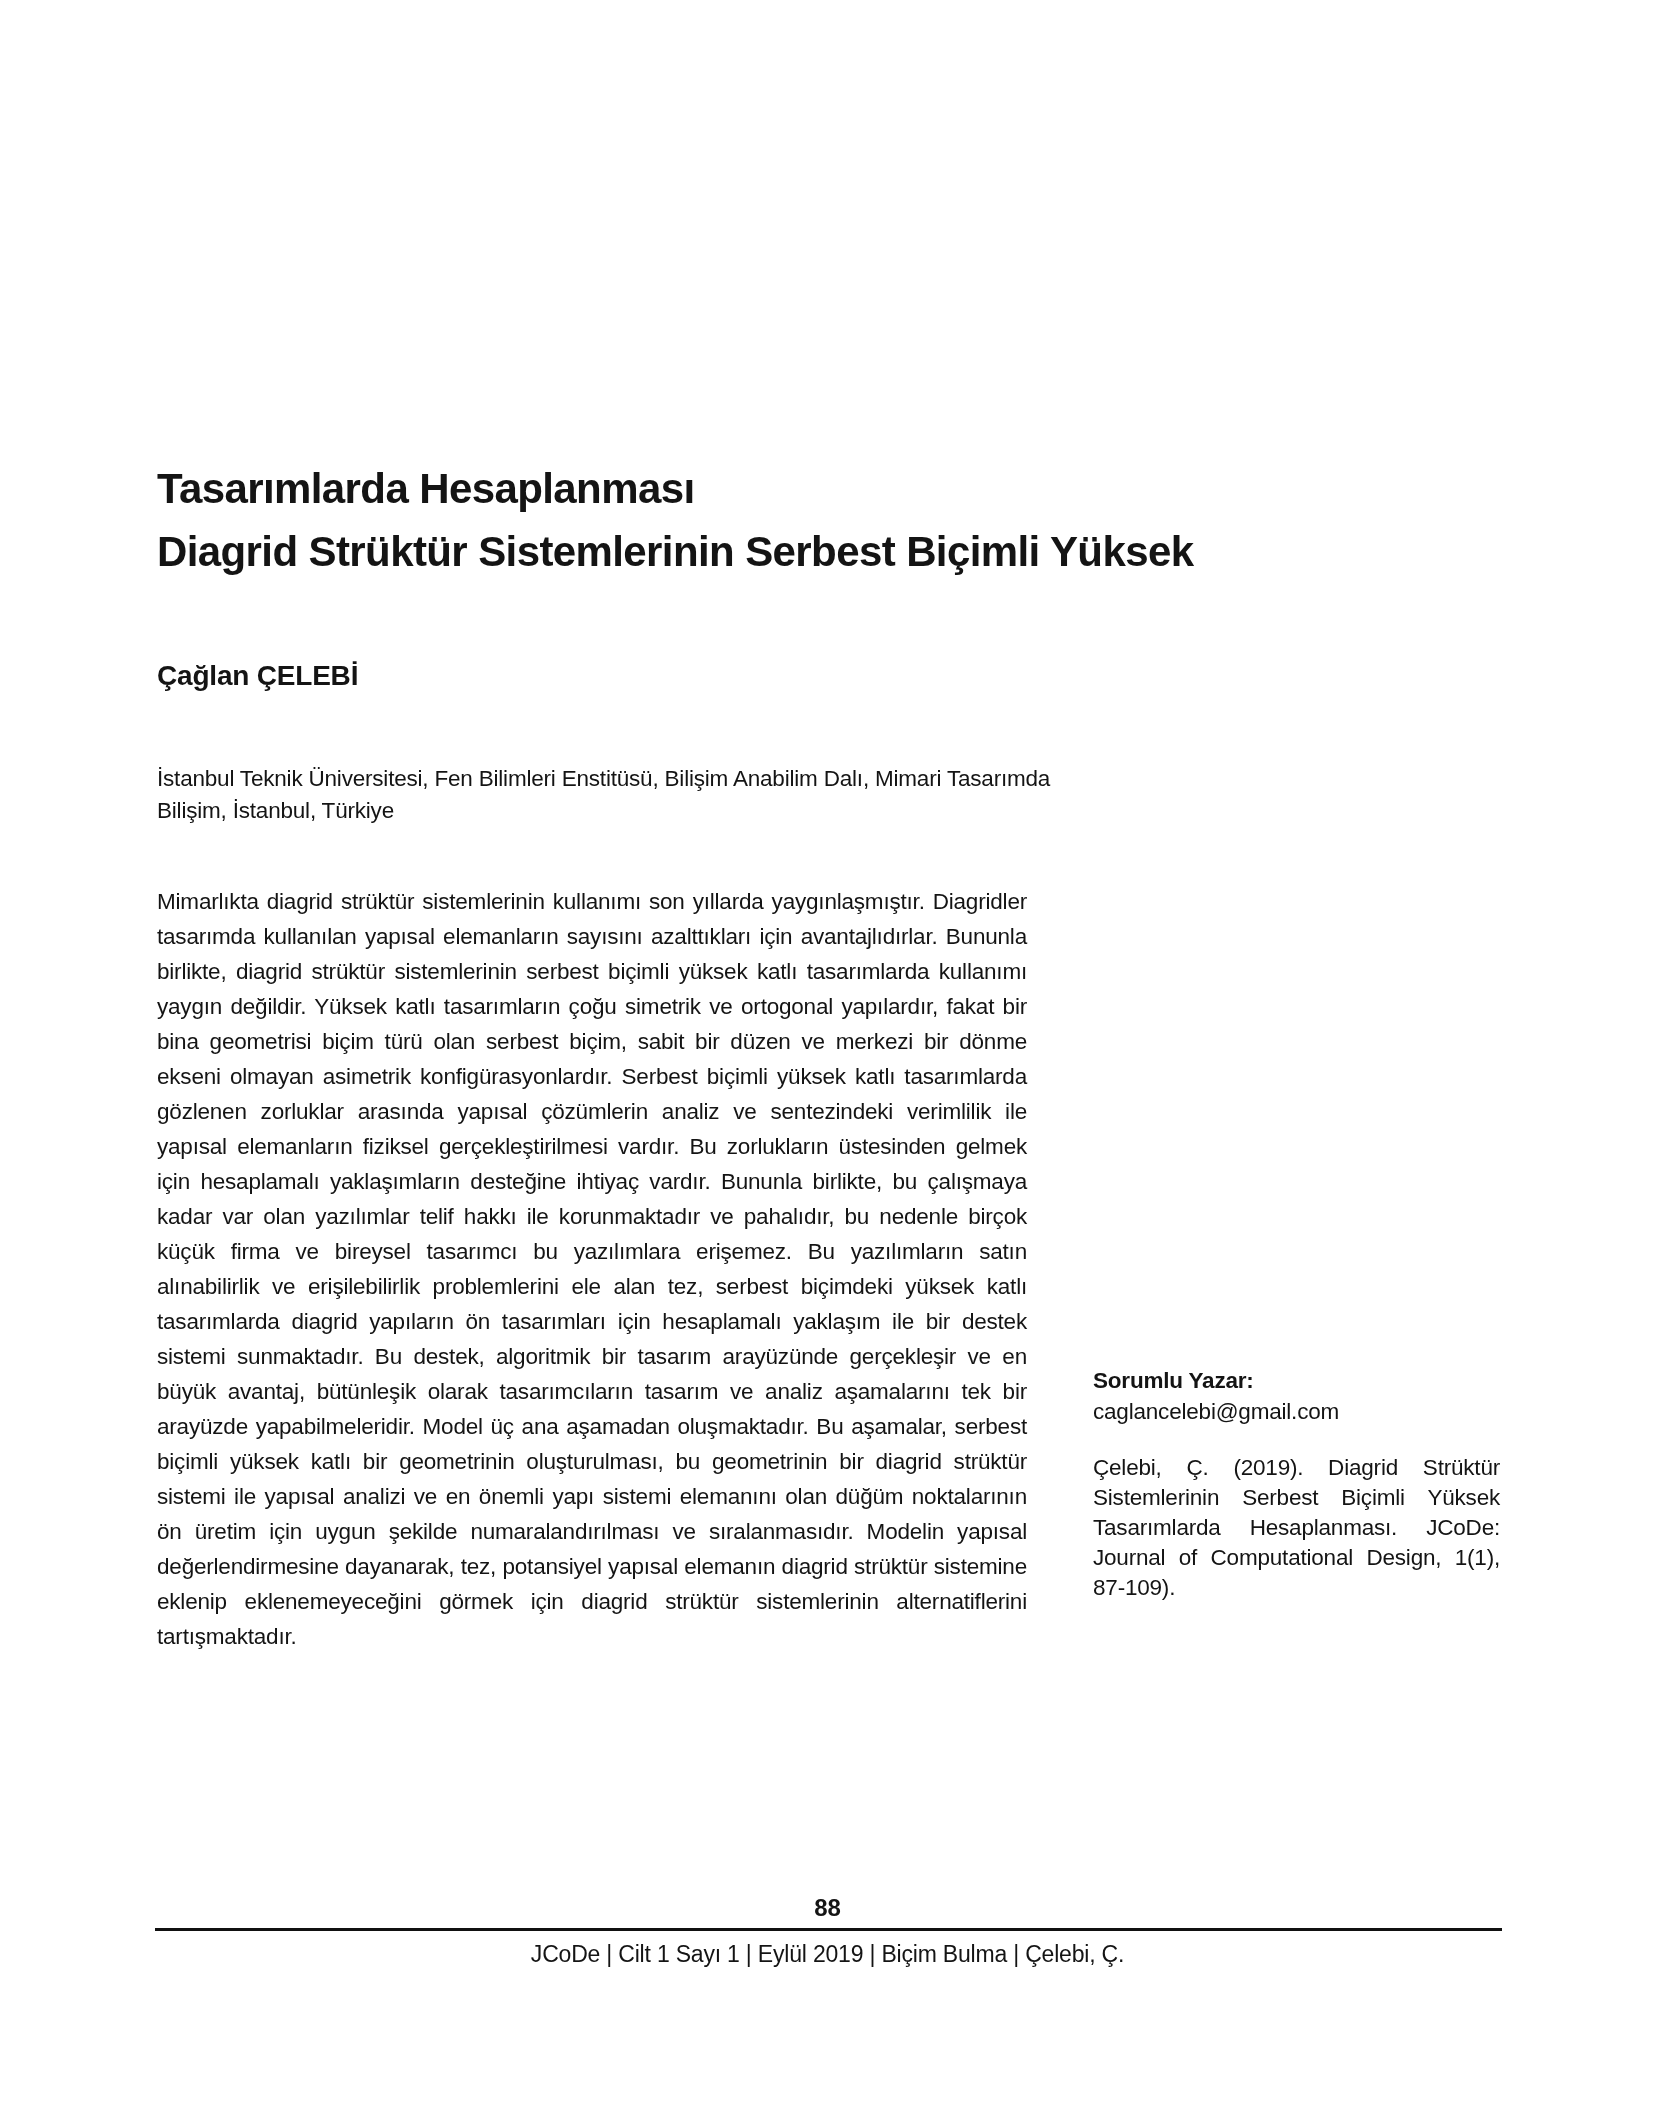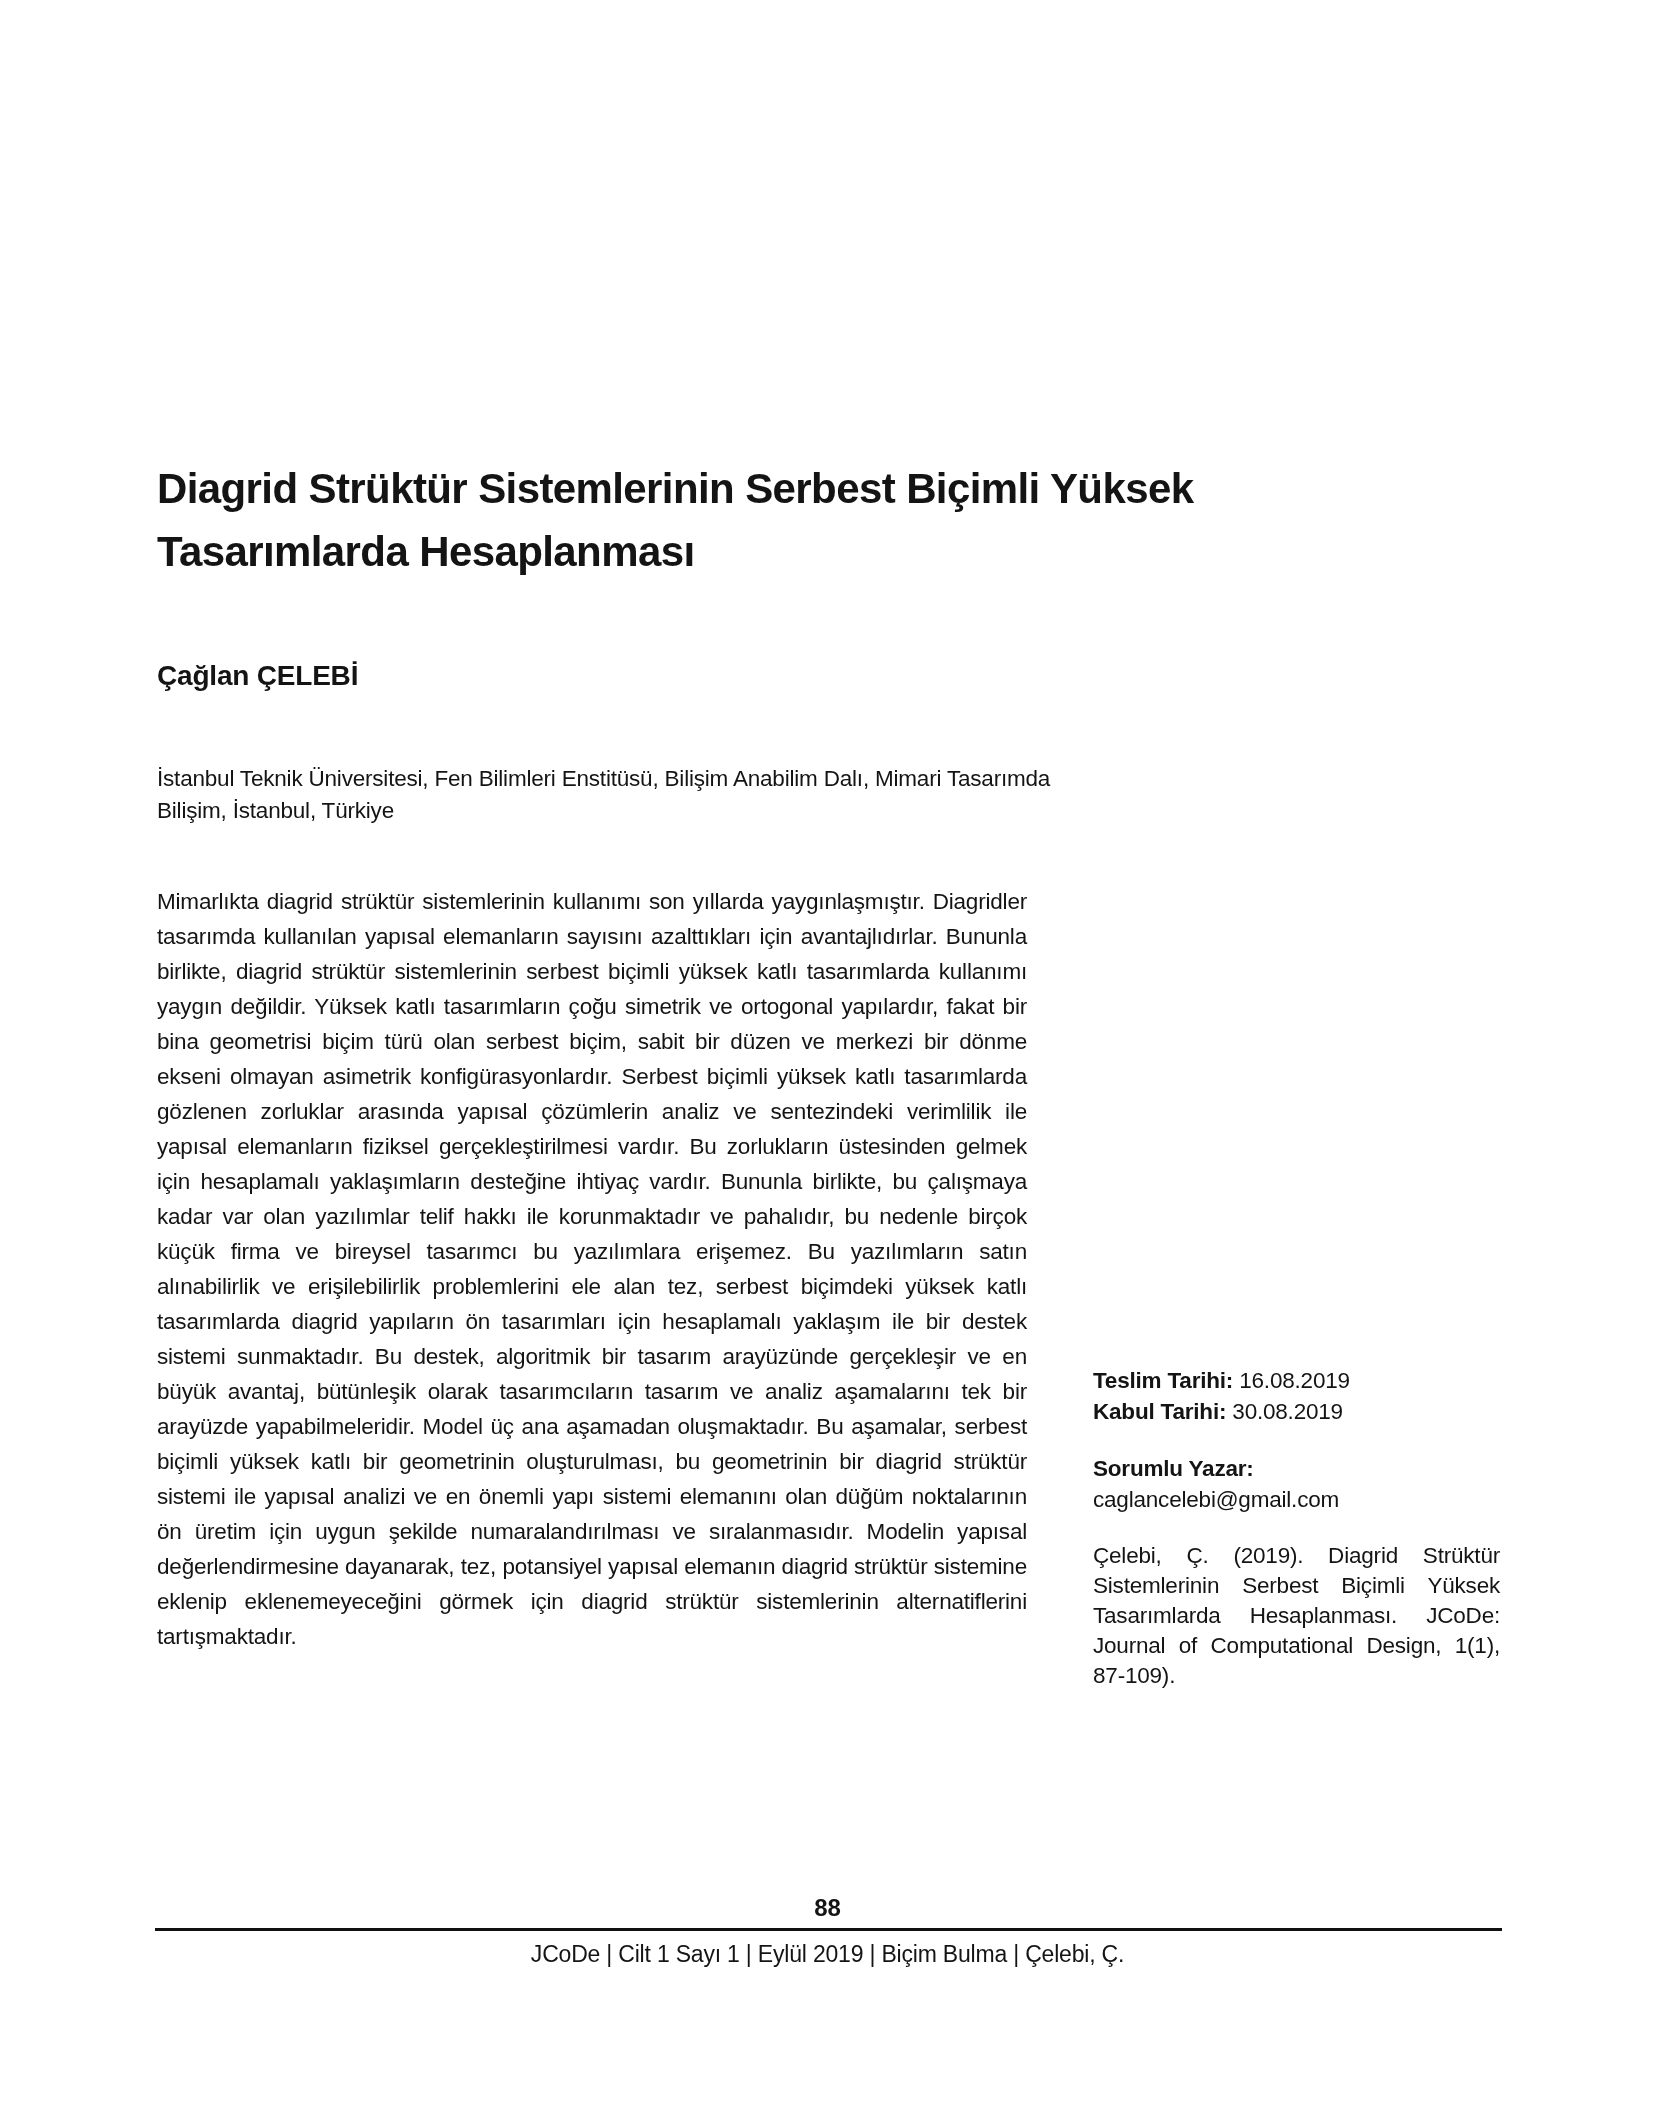--- a/index.html
+++ b/index.html
@@ -105,42 +105,32 @@
     font-size: 23px;
     letter-spacing: -0.2px;
   }
 </style>
 </head>
 <body>
 
 <div class="page">
 
   <div class="paper-title">
+    <div>Tasarımlarda Hesaplanması</div>
     <div>Diagrid Strüktür Sistemlerinin Serbest Biçimli Yüksek</div>
-    <div>Tasarımlarda Hesaplanması</div>
   </div>
 
   <div class="author-name">Çağlan ÇELEBİ</div>
 
   <div class="affiliation">İstanbul Teknik Üniversitesi, Fen Bilimleri Enstitüsü, Bilişim Anabilim Dalı, Mimari Tasarımda Bilişim, İstanbul, Türkiye</div>
 
   <div class="abstract">Mimarlıkta diagrid strüktür sistemlerinin kullanımı son yıllarda yaygınlaşmıştır. Diagridler tasarımda kullanılan yapısal elemanların sayısını azalttıkları için avantajlıdırlar. Bununla birlikte, diagrid strüktür sistemlerinin serbest biçimli yüksek katlı tasarımlarda kullanımı yaygın değildir. Yüksek katlı tasarımların çoğu simetrik ve ortogonal yapılardır, fakat bir bina geometrisi biçim türü olan serbest biçim, sabit bir düzen ve merkezi bir dönme ekseni olmayan asimetrik konfigürasyonlardır. Serbest biçimli yüksek katlı tasarımlarda gözlenen zorluklar arasında yapısal çözümlerin analiz ve sentezindeki verimlilik ile yapısal elemanların fiziksel gerçekleştirilmesi vardır. Bu zorlukların üstesinden gelmek için hesaplamalı yaklaşımların desteğine ihtiyaç vardır. Bununla birlikte, bu çalışmaya kadar var olan yazılımlar telif hakkı ile korunmaktadır ve pahalıdır, bu nedenle birçok küçük firma ve bireysel tasarımcı bu yazılımlara erişemez. Bu yazılımların satın alınabilirlik ve erişilebilirlik problemlerini ele alan tez, serbest biçimdeki yüksek katlı tasarımlarda diagrid yapıların ön tasarımları için hesaplamalı yaklaşım ile bir destek sistemi sunmaktadır. Bu destek, algoritmik bir tasarım arayüzünde gerçekleşir ve en büyük avantaj, bütünleşik olarak tasarımcıların tasarım ve analiz aşamalarını tek bir arayüzde yapabilmeleridir. Model üç ana aşamadan oluşmaktadır. Bu aşamalar, serbest biçimli yüksek katlı bir geometrinin oluşturulması, bu geometrinin bir diagrid strüktür sistemi ile yapısal analizi ve en önemli yapı sistemi elemanını olan düğüm noktalarının ön üretim için uygun şekilde numaralandırılması ve sıralanmasıdır. Modelin yapısal değerlendirmesine dayanarak, tez, potansiyel yapısal elemanın diagrid strüktür sistemine eklenip eklenemeyeceğini görmek için diagrid strüktür sistemlerinin alternatiflerini tartışmaktadır.</div>
 
 
   <div class="sidebar">
-    <div class="block">
-      <div>
-        <span class="bold-inline">Teslim Tarihi:</span>
-        <span>16.08.2019</span>
-      </div>
-      <div>
-        <span class="bold-inline">Kabul Tarihi:</span>
-        <span>30.08.2019</span>
-      </div>
-    </div>
 
     <div class="block">
       <div class="bold-inline">Sorumlu Yazar:</div>
       <div>caglancelebi@gmail.com</div>
     </div>
 
     <div class="citation">Çelebi, Ç. (2019). Diagrid Strüktür Sistemlerinin Serbest Biçimli Yüksek Tasarımlarda Hesaplanması. JCoDe: Journal of Computational Design, 1(1), 87-109).</div>
   </div>
 
   <div class="page-number">88</div>

